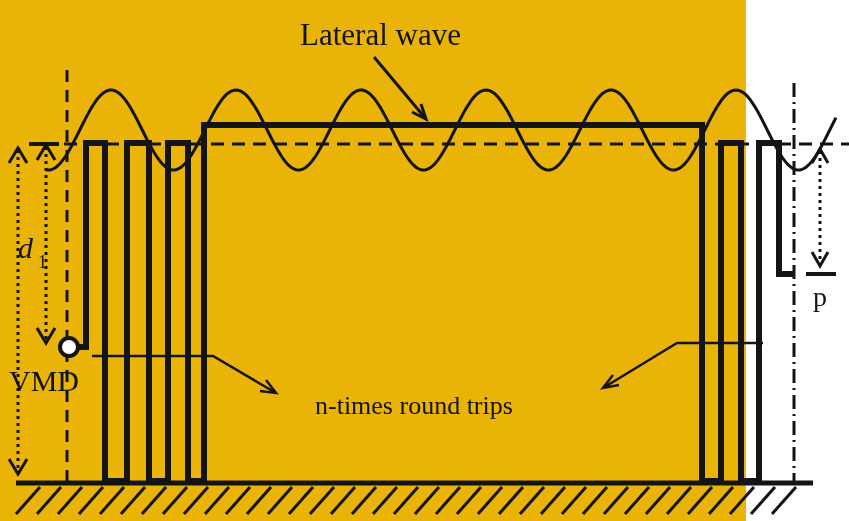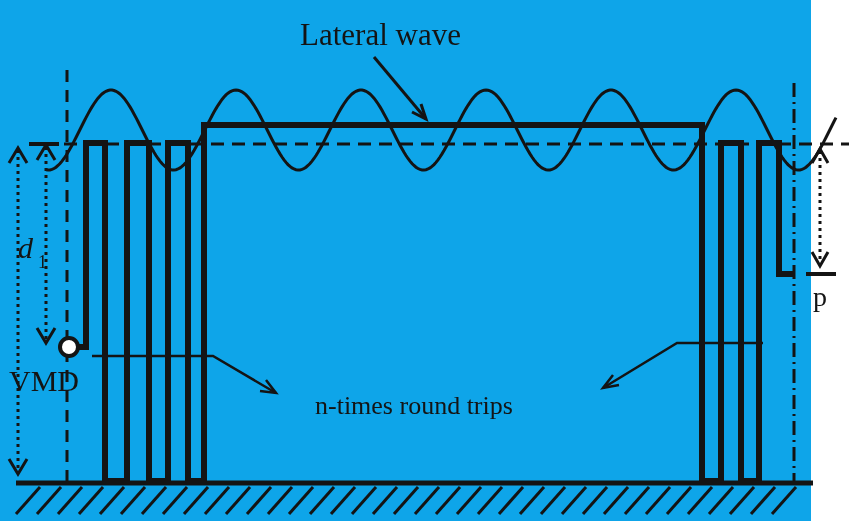--- a/index.html
+++ b/index.html
@@ -1,17 +1,17 @@
 <!DOCTYPE html>
 <html><head>
 <meta charset="utf-8">
 <style>
   html,body{margin:0;padding:0;background:#fff;}
   body{width:849px;height:521px;overflow:hidden;}
-  .stage{position:relative;width:811px;height:521px;background:#0ea5e9;}
+  .stage{position:relative;width:746px;height:521px;background:#eab308;}
   svg{display:block;}
   text{font-family:"Liberation Serif","DejaVu Serif",serif;fill:#141414;}
   .lbl-big{font-size:31px;}
   .lbl-mid{font-size:26px;}
   .lbl-vmd{font-size:30px;}
   .lbl-d{font-size:30px;font-style:italic;}
   .lbl-sub{font-size:18px;}
   .lbl-p{font-size:28px;}
   .ink{stroke:#141414;fill:none;}
 </style>

